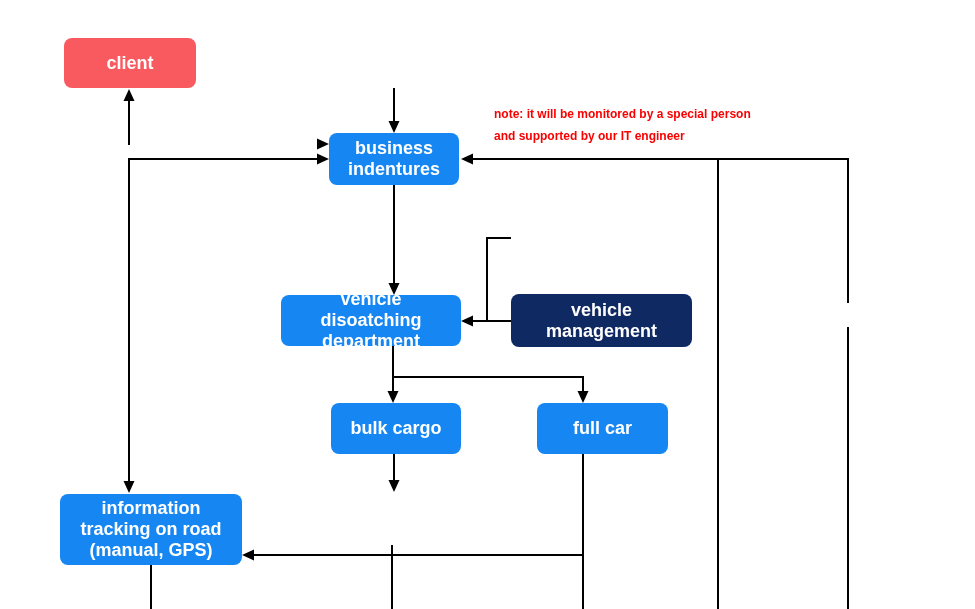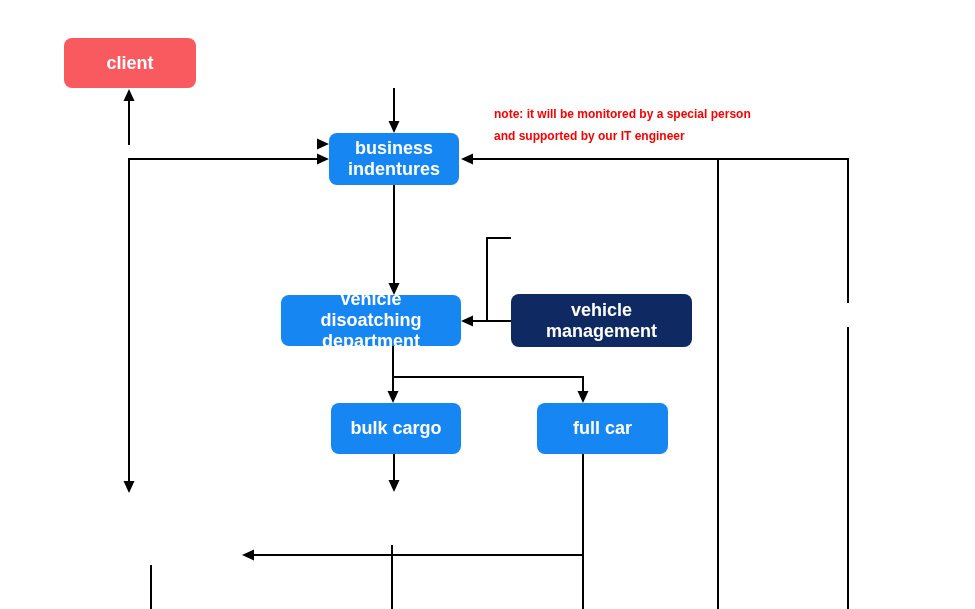--- a/index.html
+++ b/index.html
@@ -185,19 +185,24 @@
 
   <div class="node node-blue" id="node-bulk-cargo">
     <span class="node-label">bulk cargo</span>
   </div>
 
   <div class="node node-blue" id="node-full-car">
     <span class="node-label">full car</span>
   </div>
 
 
+  <div class="node node-blue" id="node-info-tracking">
+    <span class="node-label">information
+tracking on road
+(manual, GPS)</span>
+  </div>
 
 
 
   <div class="note-text" id="note">note: it will be monitored by a special person
 and supported by our IT engineer</div>
 
 </div>
 
 </body></html>

